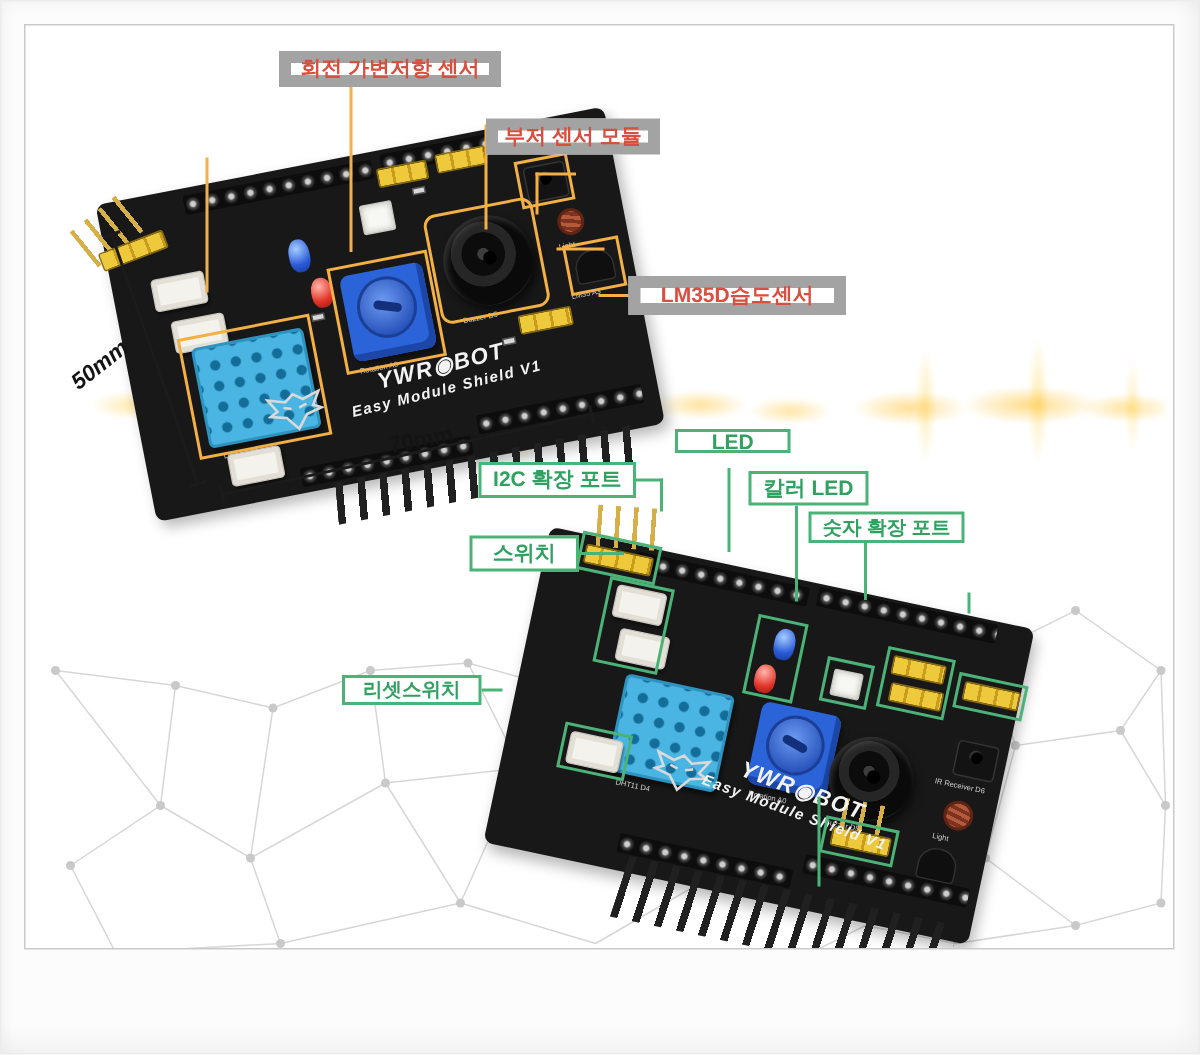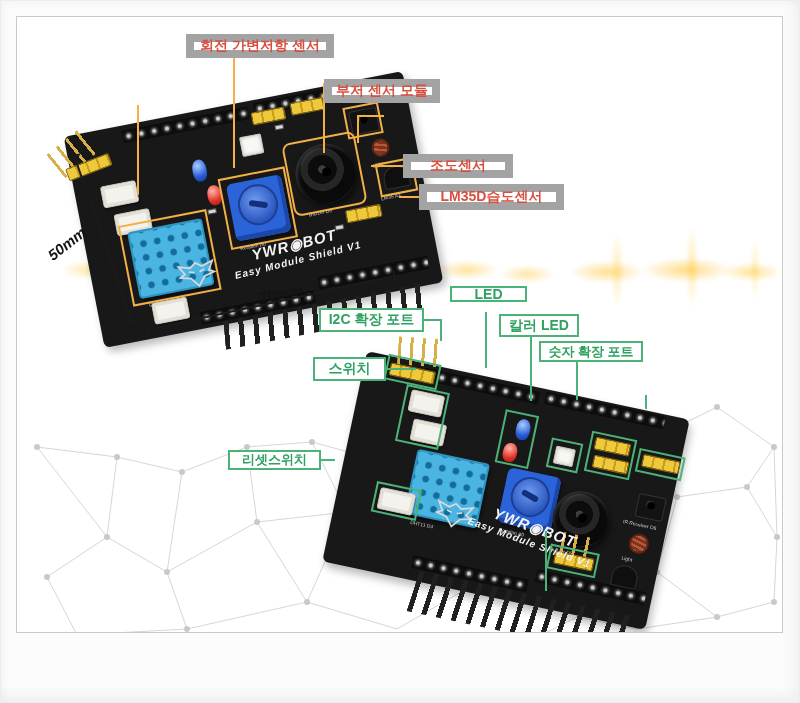--- a/index.html
+++ b/index.html
@@ -271,21 +271,20 @@
   <div class="ln g" style="left:423px;top:302px;width:2px;height:22px;"></div>
   <div class="ln g" style="left:513px;top:320px;width:2px;height:64px;"></div>
   <div class="ln g" style="left:559px;top:345px;width:2px;height:38px;"></div>
   <div class="ln g" style="left:369px;top:351px;width:30px;height:2px;"></div>
   <div class="ln g" style="left:628px;top:378px;width:2px;height:14px;"></div>
   <div class="ln g" style="left:304px;top:442px;width:14px;height:2px;"></div>
   <div class="ln g" style="left:528px;top:514px;width:2px;height:60px;"></div>
 
   <div class="lbl o" id="lb-rotary">회전 가변저항 센서</div>
   <div class="lbl o" id="lb-buzzer">부저 센서 모듈</div>
-  <div class="lbl o" id="lb-light">조도센서</div>
   <div class="lbl o" id="lb-lm35">LM35D습도센서</div>
   <div class="lbl g" id="lb-led">LED</div>
   <div class="lbl g" id="lb-i2c">I2C 확장 포트</div>
   <div class="lbl g" id="lb-colorled">칼러 LED</div>
   <div class="lbl g" id="lb-digital">숫자 확장 포트</div>
   <div class="lbl g" id="lb-switch">스위치</div>
   <div class="lbl g" id="lb-reset">리셋스위치</div>
 
  </div>
 </div>

